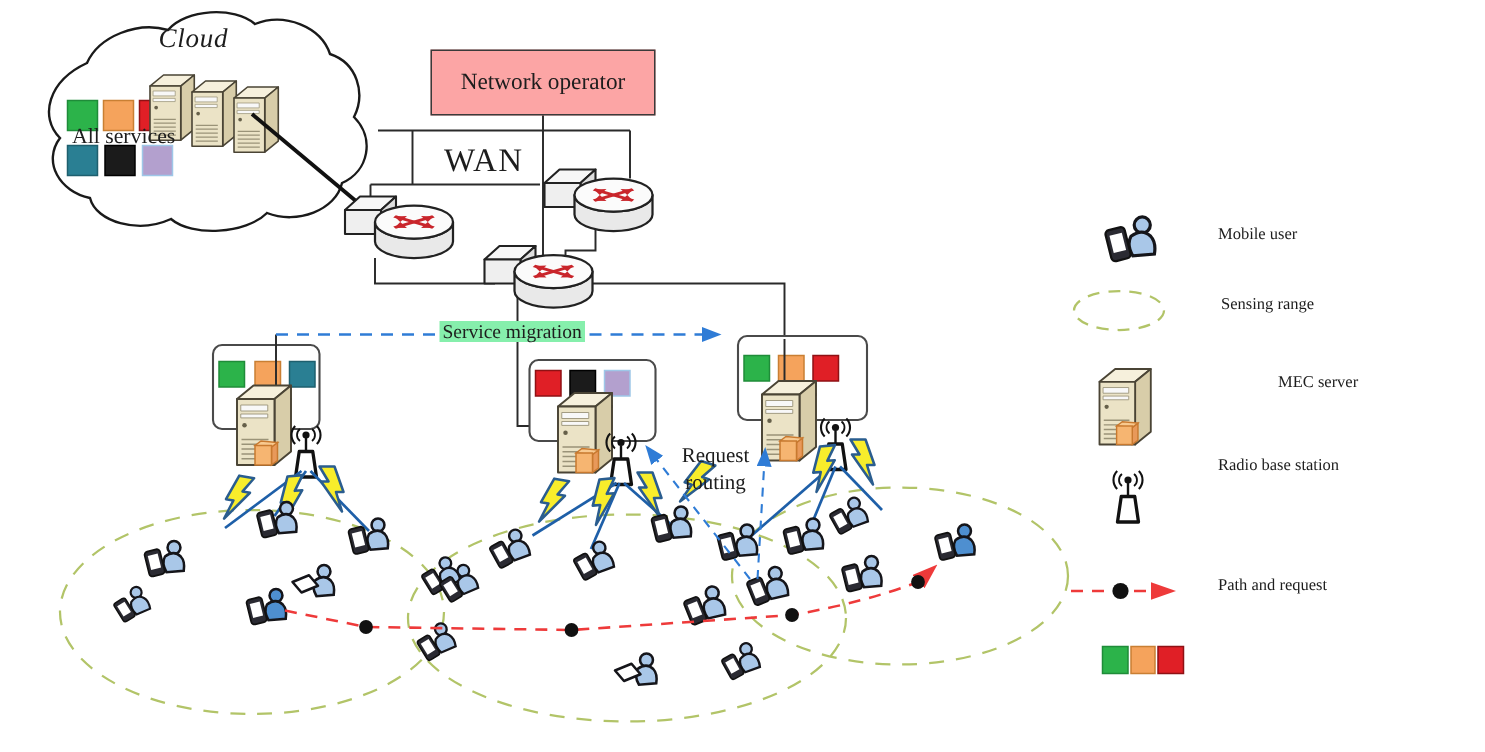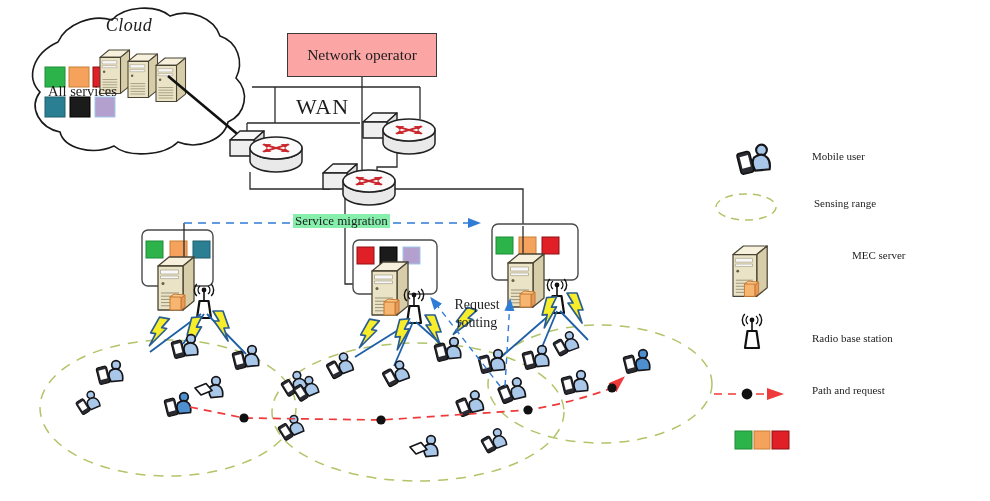--- a/index.html
+++ b/index.html
@@ -270,15 +270,15 @@
   <div class="lbl migr" style="left:293px;top:214px;">Service migration</div>
 
   <div class="reqr">
     <span>Request</span>
     <span>routing</span>
   </div>
 
   <div class="lbl leglbl" style="left:812px;top:150px;">Mobile user</div>
   <div class="lbl leglbl" style="left:814px;top:197px;">Sensing range</div>
   <div class="lbl leglbl" style="left:852px;top:249px;">MEC server</div>
-  <div class="lbl leglbl" style="left:812px;top:332px;">Radio base station</div>
+  <div class="lbl leglbl" style="left:812px;top:304px;">Radio base station</div>
   <div class="lbl leglbl" style="left:812px;top:384px;">Path and request</div>
 </div>
 
 </body></html>

